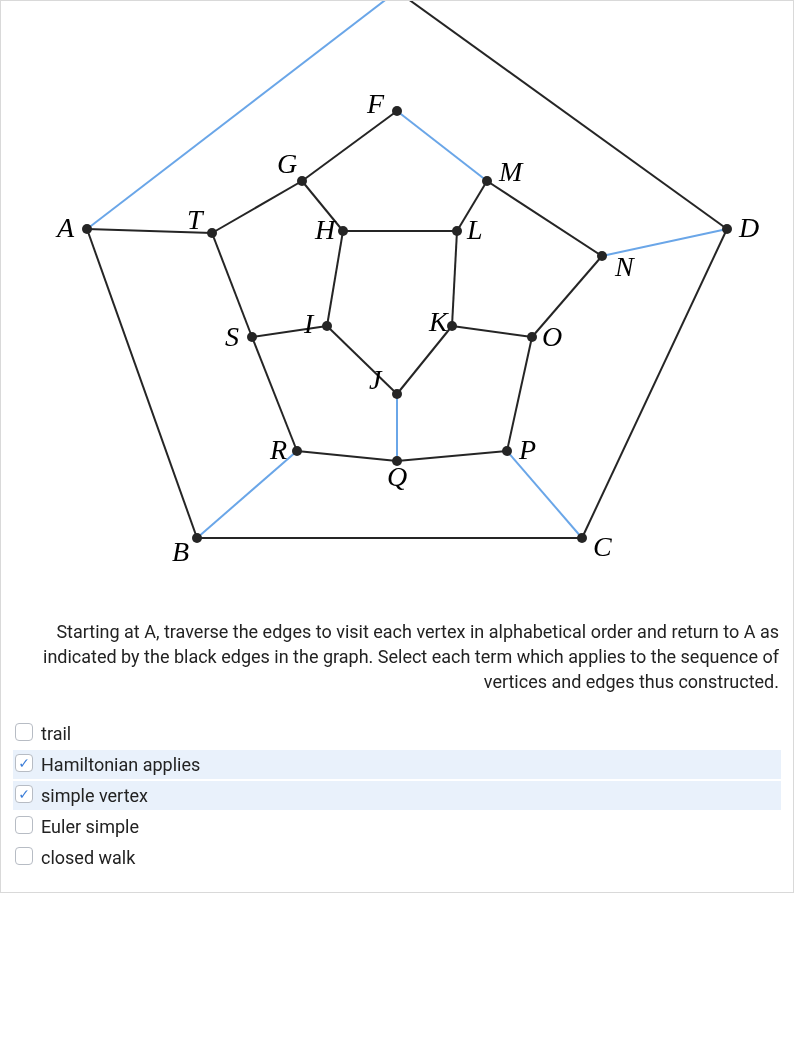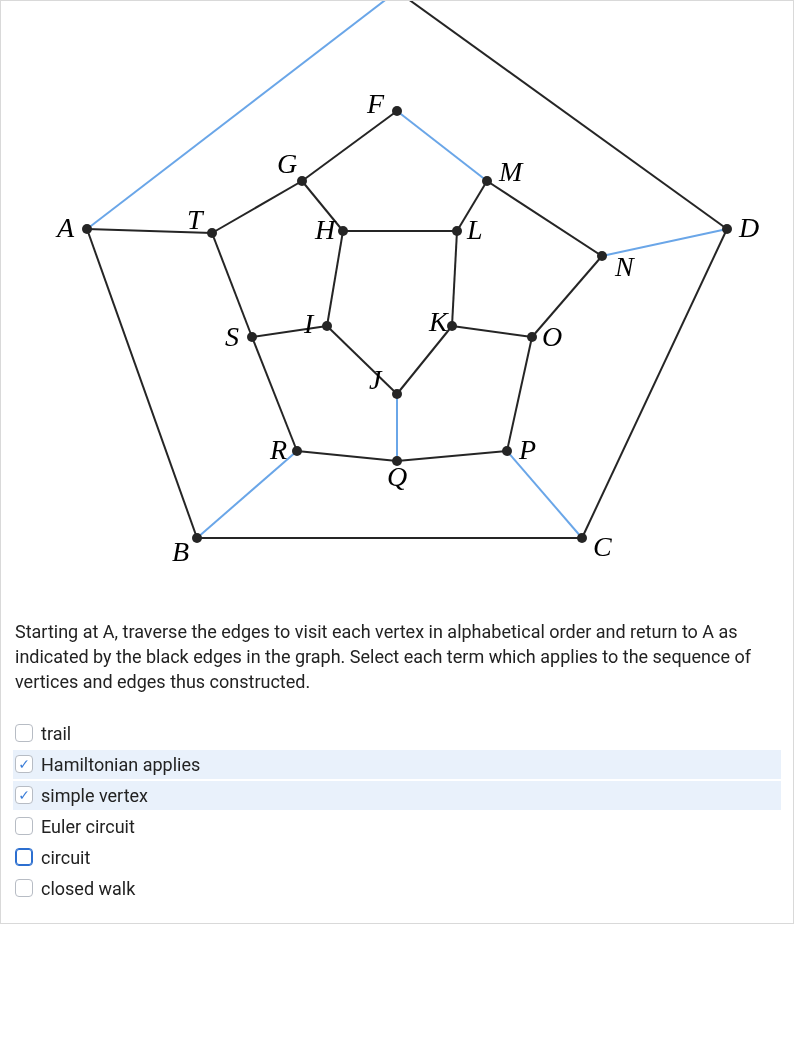--- a/index.html
+++ b/index.html
@@ -40,29 +40,30 @@
     stroke-width: 2;
     fill: none;
   }
   .vertex-dot {
     fill: #252525;
   }
   .question {
     font-size: 18px;
     line-height: 1.4;
     margin: 18px 2px 24px 2px;
+    text-align: right;
   }
   .options {
     display: flex;
     flex-direction: column;
     gap: 2px;
   }
   .option {
     display: flex;
-    align-items: center;
+    align-items: flex-start;
     gap: 8px;
     font-size: 18px;
     padding: 4px 2px;
   }
   .option.selected {
     background: #e9f1fb;
   }
   .cb {
     width: 18px;
     height: 18px;
@@ -217,27 +218,23 @@
     <div class="option selected">
       <span class="cb">
           <span class="check">✓</span>
         </span>
       <span>simple vertex</span>
     </div>
 
 
     <div class="option">
       <span class="cb"></span>
-      <span>Euler circuit</span>
-    </div>
-
-    <div class="option">
-      <span class="cb focused"></span>
-      <span>circuit</span>
-    </div>
+      <span>Euler simple</span>
+    </div>
+
 
     <div class="option">
       <span class="cb"></span>
       <span>closed walk</span>
     </div>
 
   </div>
 
 </div>
 

